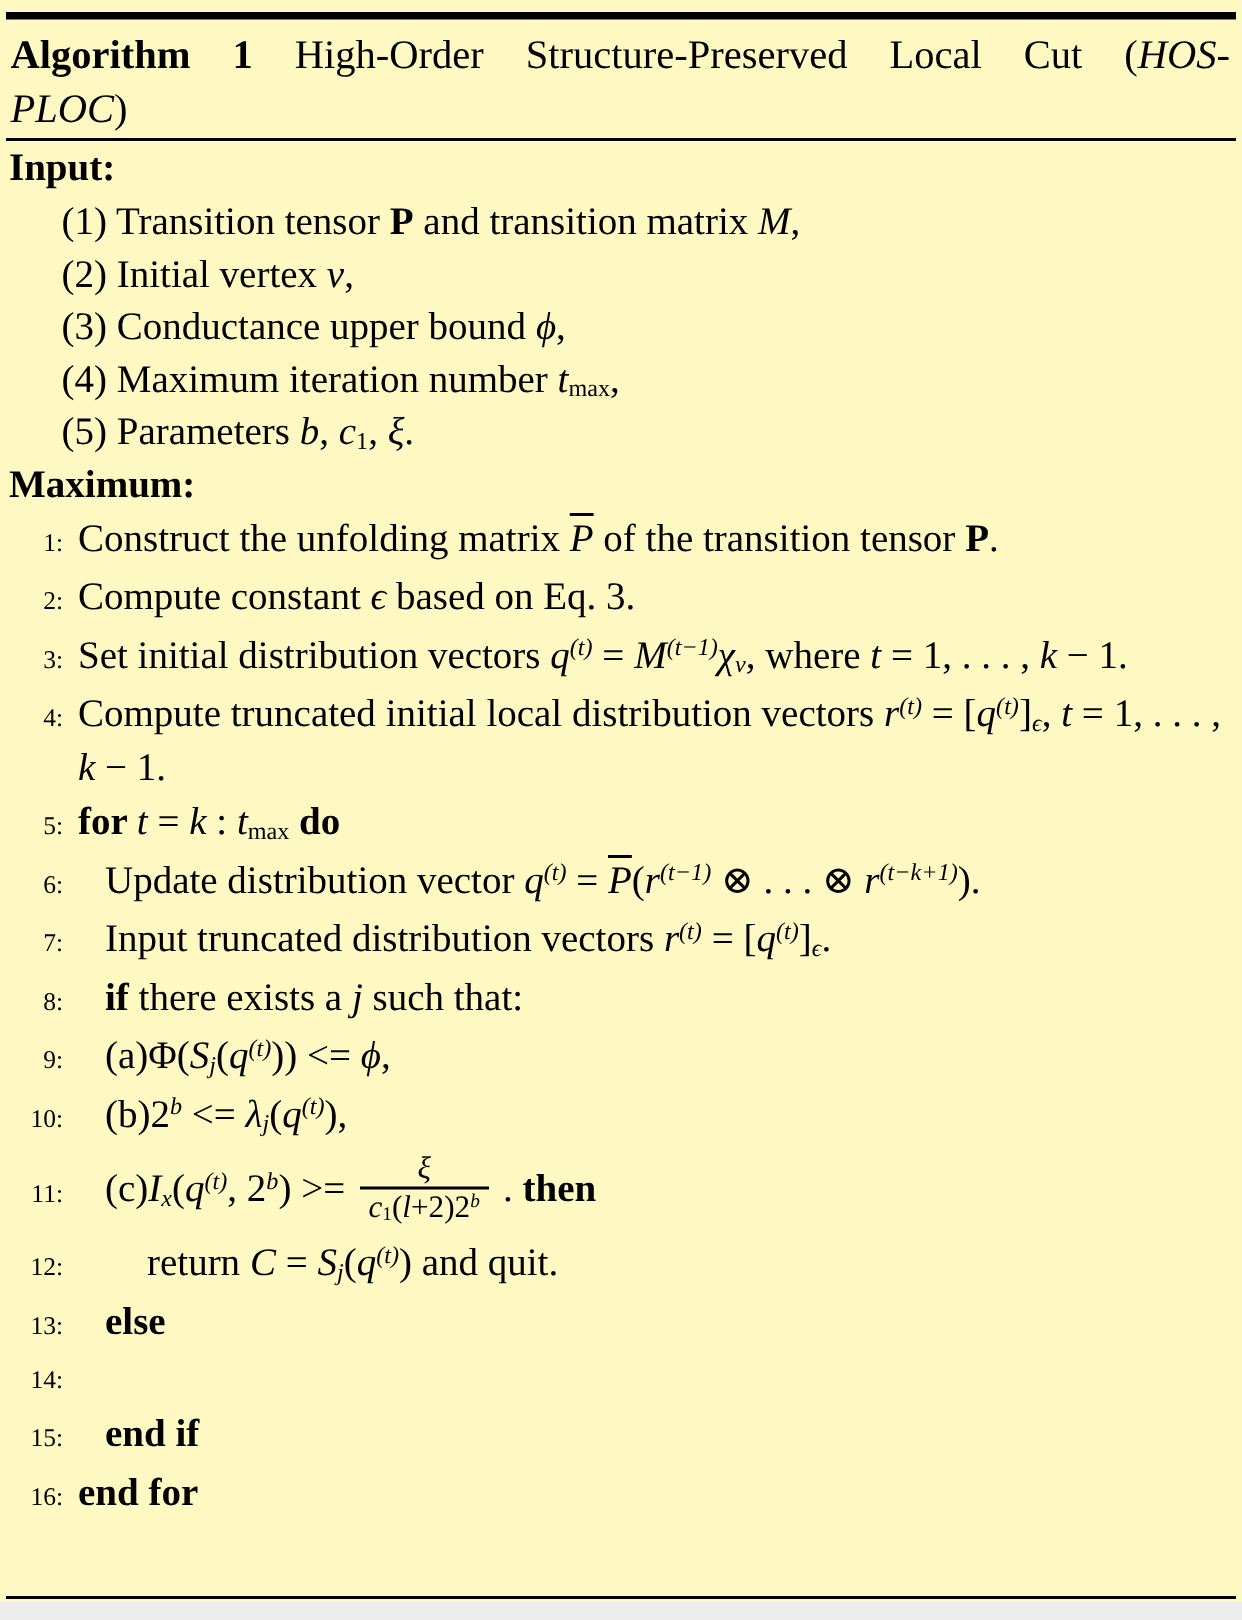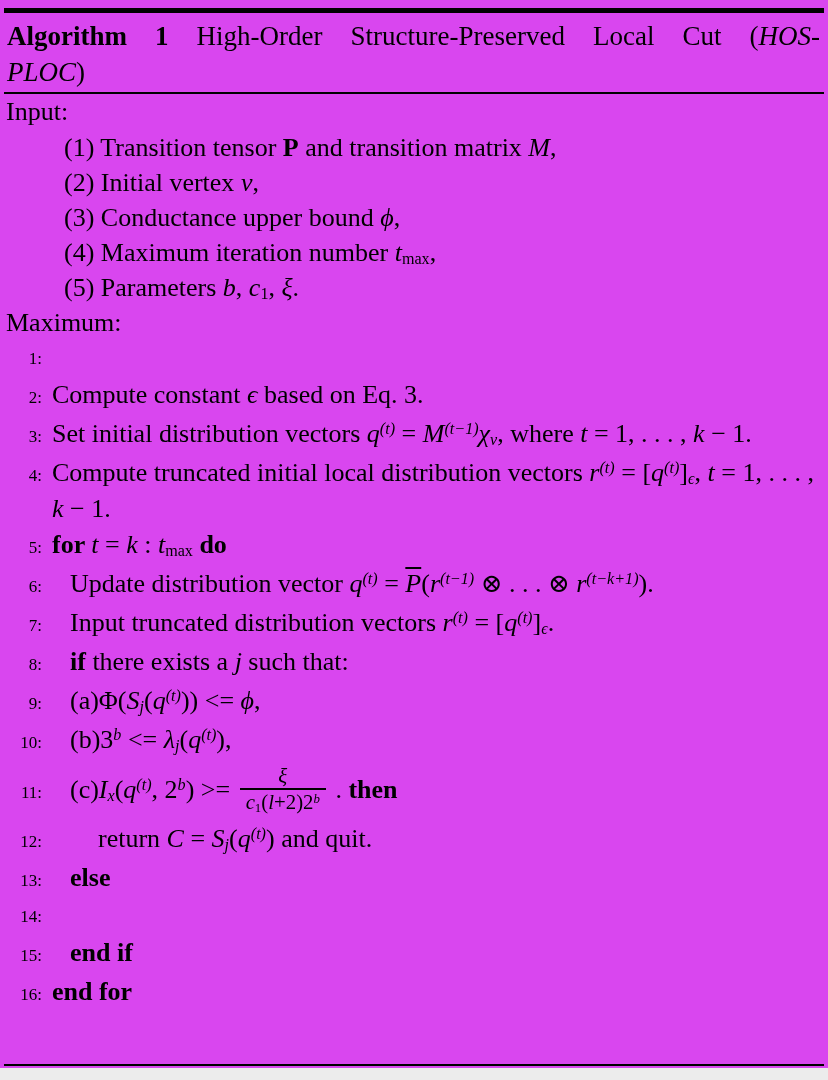--- a/index.html
+++ b/index.html
@@ -1,30 +1,30 @@
 <!DOCTYPE html>
 <html><head>
 <meta charset="utf-8">
 <style>
   html,body{margin:0;padding:0;background:#ffffff;}
   .page{
     position:relative;
     width:828px;height:1080px;
-    background:#d946ef;color:#000;
+    background:#fef9c3;color:#000;
     font-family:"Liberation Serif","DejaVu Serif",serif;
     font-size:26px;
     overflow:hidden;
     box-sizing:border-box;
   }
   .rule-thick{height:5px;background:#000;margin:8px 4px 0 4px;}
   .rule-thin{height:2px;background:#000;margin:0 4px;}
   .title{font-size:27px;line-height:36px;padding:5px 8px 2px 7px;}
   .t-just{text-align:justify;text-align-last:justify;}
-  .io-label{font-weight:normal;line-height:36px;padding-left:6px;}
-  .io-item{line-height:35px;padding-left:64px;padding-right:14px;}
+  .io-label{font-weight:bold;line-height:36px;padding-left:6px;}
+  .io-item{line-height:35px;padding-left:41px;padding-right:14px;}
   .algo-line{display:flex;align-items:baseline;line-height:36px;}
   .algo-line.has-frac{margin:6px 0 4px 0;font-family:Liberation Serif, serif;}
   .algo-num{width:42px;min-width:42px;text-align:right;font-size:17px;}
   .algo-body{margin-left:10px;flex:1;text-align:justify;padding-right:14px;}
   .ind1{padding-left:18px;}
   .ind2{padding-left:46px;}
   .st-b{font-weight:bold;}
   .st-i{font-style:italic;}
   .st-bar{text-decoration:overline;}
   .st-sup{font-size:0.62em;vertical-align:0.5em;line-height:0;}
@@ -52,20 +52,21 @@
       <div class="io-item"><span>(1) Transition tensor </span><span class="st-b">P</span><span> and transition matrix </span><span class="st-i">M</span><span>,</span></div>
       <div class="io-item"><span>(2) Initial vertex </span><span class="st-i">v</span><span>,</span></div>
       <div class="io-item"><span>(3) Conductance upper bound </span><span class="st-i">ϕ</span><span>,</span></div>
       <div class="io-item"><span>(4) Maximum iteration number </span><span class="st-i">t</span><span class="st-sub">max</span><span>,</span></div>
       <div class="io-item"><span>(5) Parameters </span><span class="st-i">b</span><span>, </span><span class="st-i">c</span><span class="st-sub">1</span><span>, </span><span class="st-i">ξ</span><span>.</span></div>
     </div>
   <div class="io-label">Maximum:</div>
   <div id="lines-mount">
       <div class="algo-line">
         <span class="algo-num">1:</span>
+        <span class="algo-body"><span>Construct the unfolding matrix </span><span class="st-i st-bar">P</span><span> of the transition tensor </span><span class="st-b">P</span><span>.</span></span>
       </div>
       <div class="algo-line">
         <span class="algo-num">2:</span>
         <span class="algo-body"><span>Compute constant </span><span class="st-i">ϵ</span><span> based on Eq. 3.</span></span>
       </div>
       <div class="algo-line">
         <span class="algo-num">3:</span>
         <span class="algo-body"><span>Set initial distribution vectors </span><span class="st-i">q</span><span class="st-sup st-i">(t)</span><span> = </span><span class="st-i">M</span><span class="st-sup st-i">(t−1)</span><span class="st-i">χ</span><span class="st-sub st-i">v</span><span>, where </span><span class="st-i">t</span><span> = 1, . . . , </span><span class="st-i">k</span><span> − 1.</span></span>
       </div>
       <div class="algo-line">
@@ -87,21 +88,21 @@
       <div class="algo-line">
         <span class="algo-num">8:</span>
         <span class="algo-body ind1"><span class="st-b">if </span><span>there exists a </span><span class="st-i">j</span><span> such that:</span></span>
       </div>
       <div class="algo-line">
         <span class="algo-num">9:</span>
         <span class="algo-body ind1"><span>(a)Φ(</span><span class="st-i">S</span><span class="st-sub st-i">j</span><span>(</span><span class="st-i">q</span><span class="st-sup st-i">(t)</span><span>)) &lt;= </span><span class="st-i">ϕ</span><span>,</span></span>
       </div>
       <div class="algo-line">
         <span class="algo-num">10:</span>
-        <span class="algo-body ind1"><span>(b)3</span><span class="st-sup st-i">b</span><span> &lt;= </span><span class="st-i">λ</span><span class="st-sub st-i">j</span><span>(</span><span class="st-i">q</span><span class="st-sup st-i">(t)</span><span>),</span></span>
+        <span class="algo-body ind1"><span>(b)2</span><span class="st-sup st-i">b</span><span> &lt;= </span><span class="st-i">λ</span><span class="st-sub st-i">j</span><span>(</span><span class="st-i">q</span><span class="st-sup st-i">(t)</span><span>),</span></span>
       </div>
       <div class="algo-line has-frac">
         <span class="algo-num">11:</span>
         <span class="algo-body ind1"><span>(c)</span><span class="st-i">I</span><span class="st-sub st-i">x</span><span>(</span><span class="st-i">q</span><span class="st-sup st-i">(t)</span><span>, 2</span><span class="st-sup st-i">b</span><span>) &gt;= </span><span class="frac"><span class="frac-num"><span class="st-i">ξ</span></span><span class="frac-den"><span class="st-i">c</span><span class="st-sub">1</span><span>(</span><span class="st-i">l</span><span>+2)2</span><span class="st-sup st-i">b</span></span></span><span> . </span><span class="st-b">then</span></span>
       </div>
       <div class="algo-line">
         <span class="algo-num">12:</span>
         <span class="algo-body ind2"><span>return </span><span class="st-i">C</span><span> = </span><span class="st-i">S</span><span class="st-sub st-i">j</span><span>(</span><span class="st-i">q</span><span class="st-sup st-i">(t)</span><span>) and quit.</span></span>
       </div>
       <div class="algo-line">

